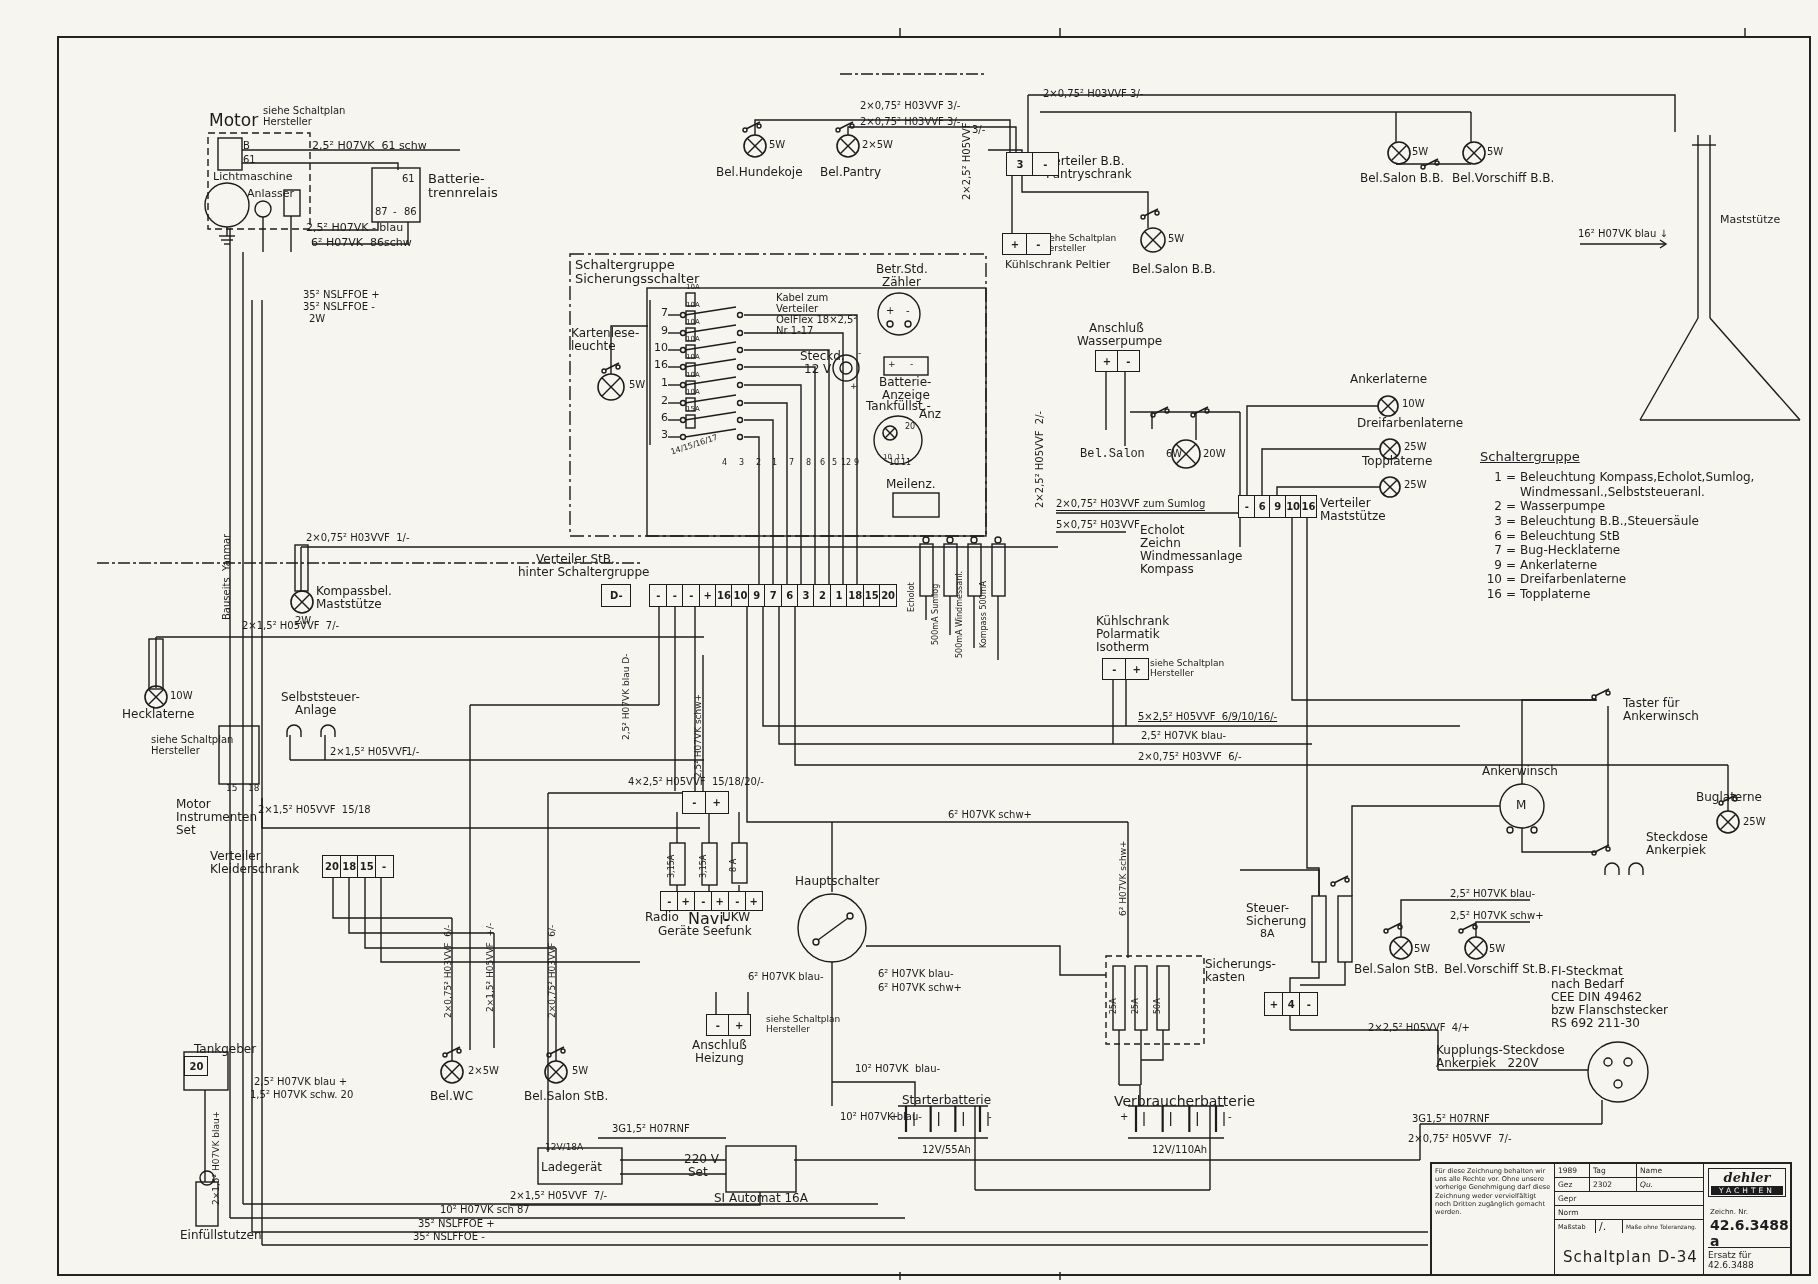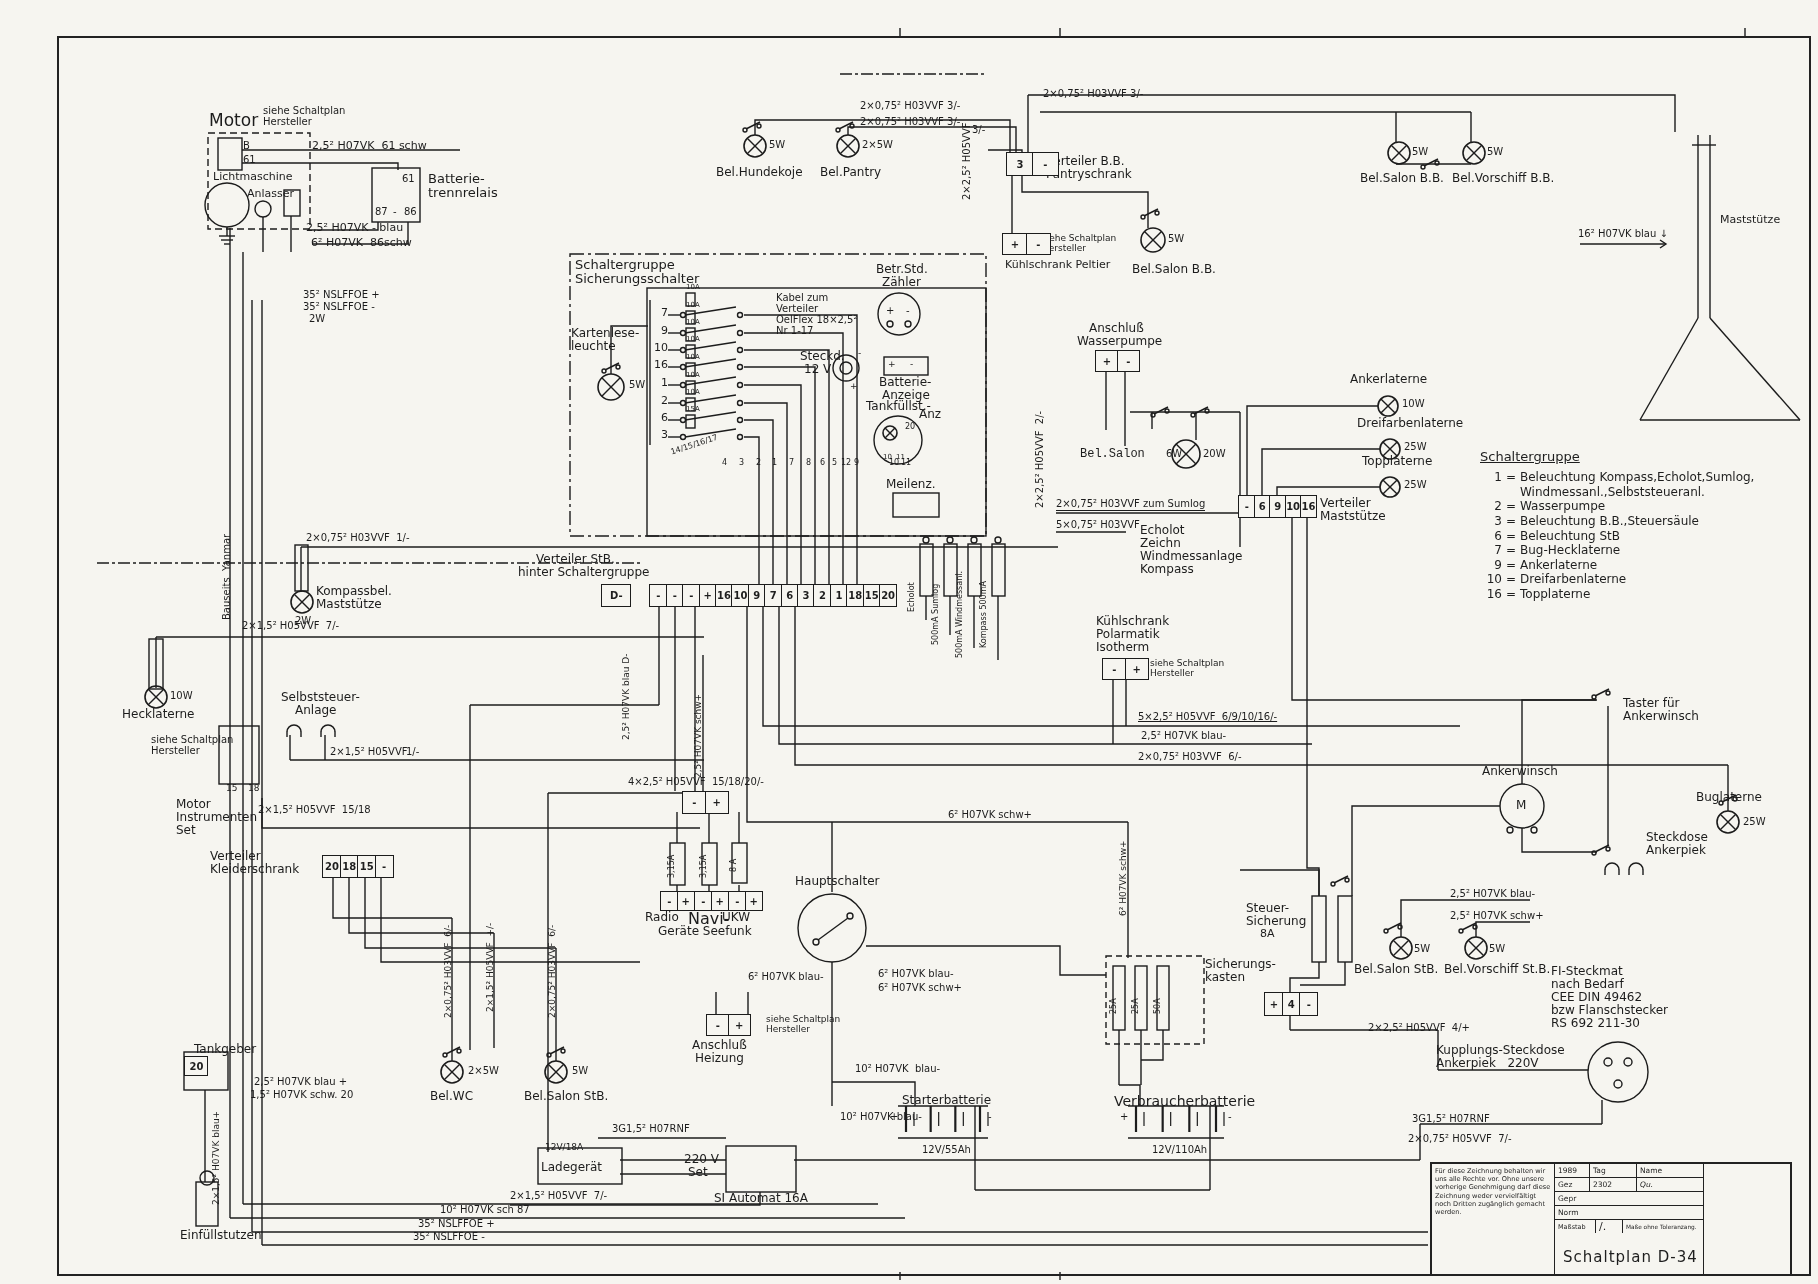--- a/index.html
+++ b/index.html
@@ -834,14 +834,23 @@
       <div class="tb-row">
           <div class="tb-c" style="width:68px;border-right:none">Norm</div>
         </div>
       <div class="tb-row" style="border-bottom:none">
         <div class="tb-c" style="width:34px;font-size:6.5px">Maßstab</div>
         <div class="tb-c" style="width:20px;font-size:11px">/.</div>
         <div class="tb-c" style="flex:1;border-right:none;font-size:5.8px">Maße ohne Toleranzang.</div>
       </div>
       <div id="tb-title">Schaltplan  D-34</div>
     </div>
+    <div id="tb-right">
+      <div id="brand">
+        <div class="b1">dehler</div>
+        <div class="b2">YACHTEN</div>
+      </div>
+      <div id="zlab">Zeichn. Nr.</div>
+      <div id="znr">42.6.3488 a</div>
+      <div id="ersatz">Ersatz für  42.6.3488</div>
+    </div>
   </div>
 </div>
 
 </body></html>

